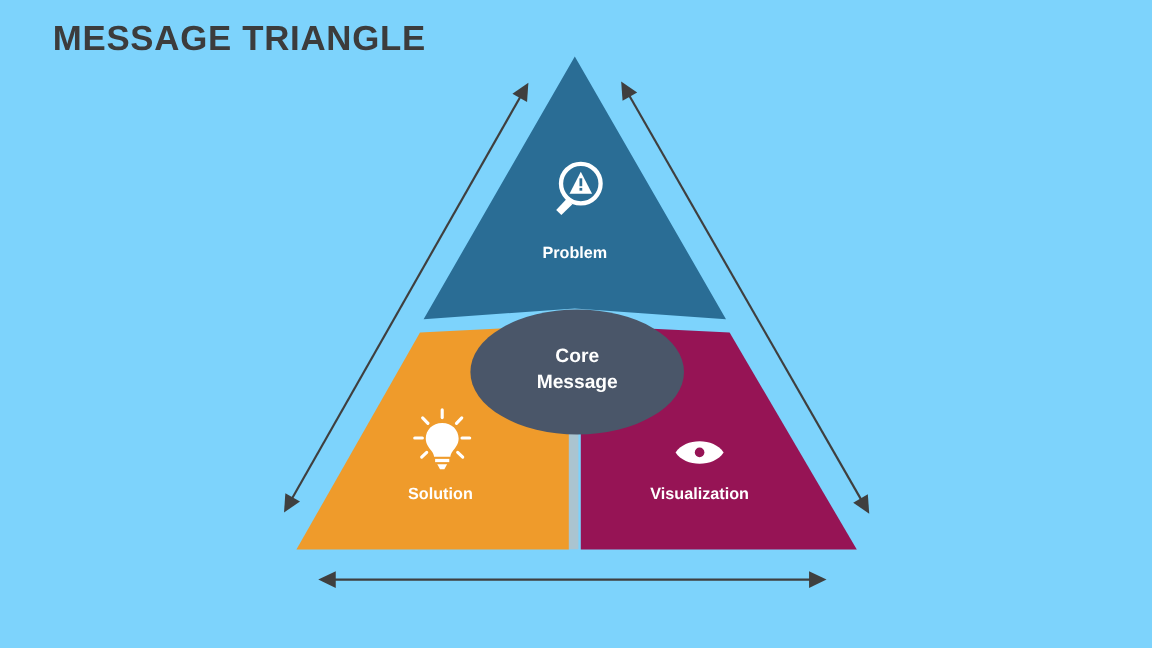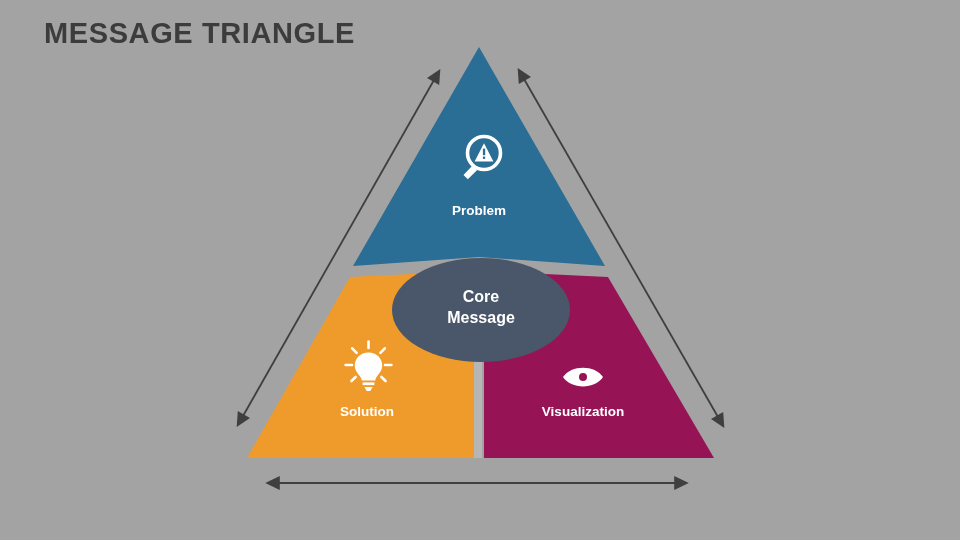--- a/index.html
+++ b/index.html
@@ -13,21 +13,21 @@
     overflow: hidden;
     font-family: "Liberation Sans", sans-serif;
     position: relative;
   }
   #slide {
     position: absolute;
     left: 0;
     top: 0;
     width: 960px;
     height: 540px;
-    background: #a3a3a3;
+    background: #7dd3fc;
   }
   #page-title {
     position: absolute;
     left: 44px;
     top: 17px;
     font-size: 29px;
     font-weight: bold;
     letter-spacing: 0.6px;
     color: #3c3c3c;
     font-family: "Liberation Sans", sans-serif;

